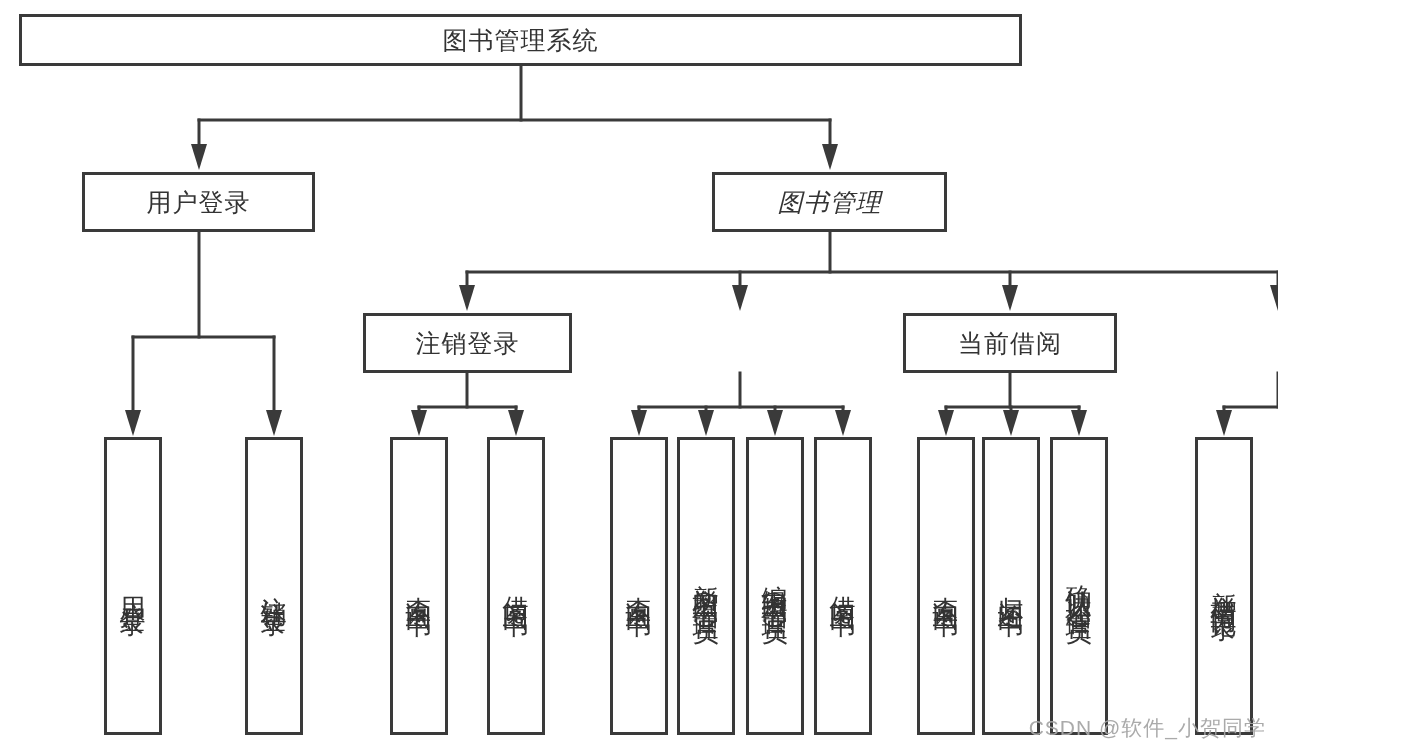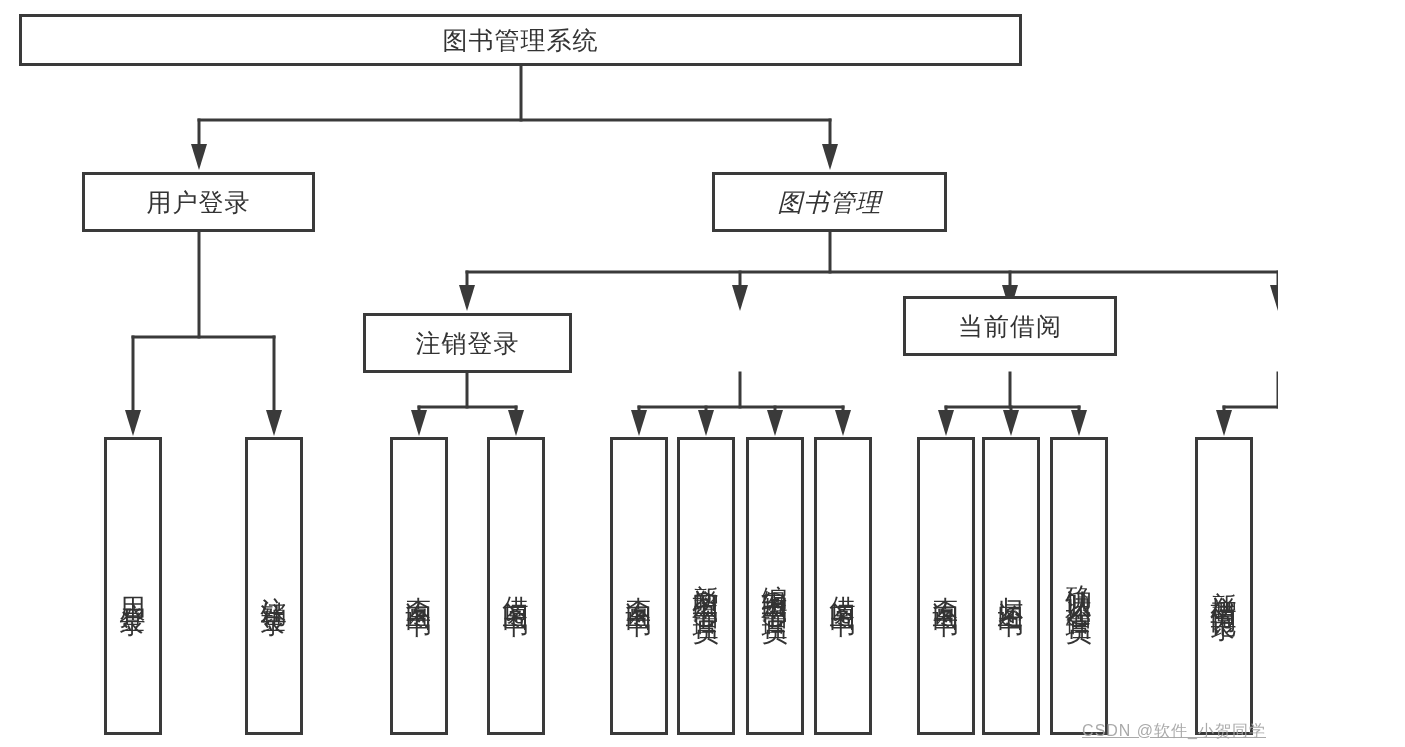--- a/index.html
+++ b/index.html
@@ -43,26 +43,25 @@
     writing-mode: vertical-rl;
     text-orientation: mixed;
     font-size: 26px;
     letter-spacing: 5px;
     line-height: 1;
   }
   .watermark {
     position: absolute;
     right: 12px;
     bottom: 5px;
-    font-size: 16px;
+    font-size: 21px;
     color: rgba(165,165,165,0.95);
     letter-spacing: 1px;
     z-index: 3;
     white-space: nowrap;
-    text-decoration: underline;
   }
 </style>
 </head>
 <body>
 
 <div class="stage">
 
   <svg class="wires" viewBox="0 0 1405 747" xmlns="http://www.w3.org/2000/svg">
     <g stroke="#3a3a3a" stroke-width="3" stroke-linecap="square" fill="none">
 
@@ -136,21 +135,21 @@
   <div class="node" style="left:82px; top:172px; width:233px; height:60px;">
     <span class="lbl">用户登录</span>
   </div>
   <div class="node" style="left:712px; top:172px; width:235px; height:60px;font-style:italic;">
     <span class="lbl">图书管理</span>
   </div>
 
   <div class="node" style="left:363px; top:313px; width:209px; height:60px;">
     <span class="lbl">注销登录</span>
   </div>
-  <div class="node" style="left:903px; top:296px; width:214px; height:60px;font-family:Liberation Serif, serif;">
+  <div class="node" style="left:903px; top:313px; width:214px; height:60px;font-family:Liberation Serif, serif;">
     <span class="lbl">当前借阅</span>
   </div>
 
   <div class="node leaf" style="left:104px; top:437px; width:58px; height:298px;">
     <span class="lbl">用户登录</span>
   </div>
   <div class="node leaf" style="left:245px; top:437px; width:58px; height:298px;">
     <span class="lbl">注销登录</span>
   </div>
 

